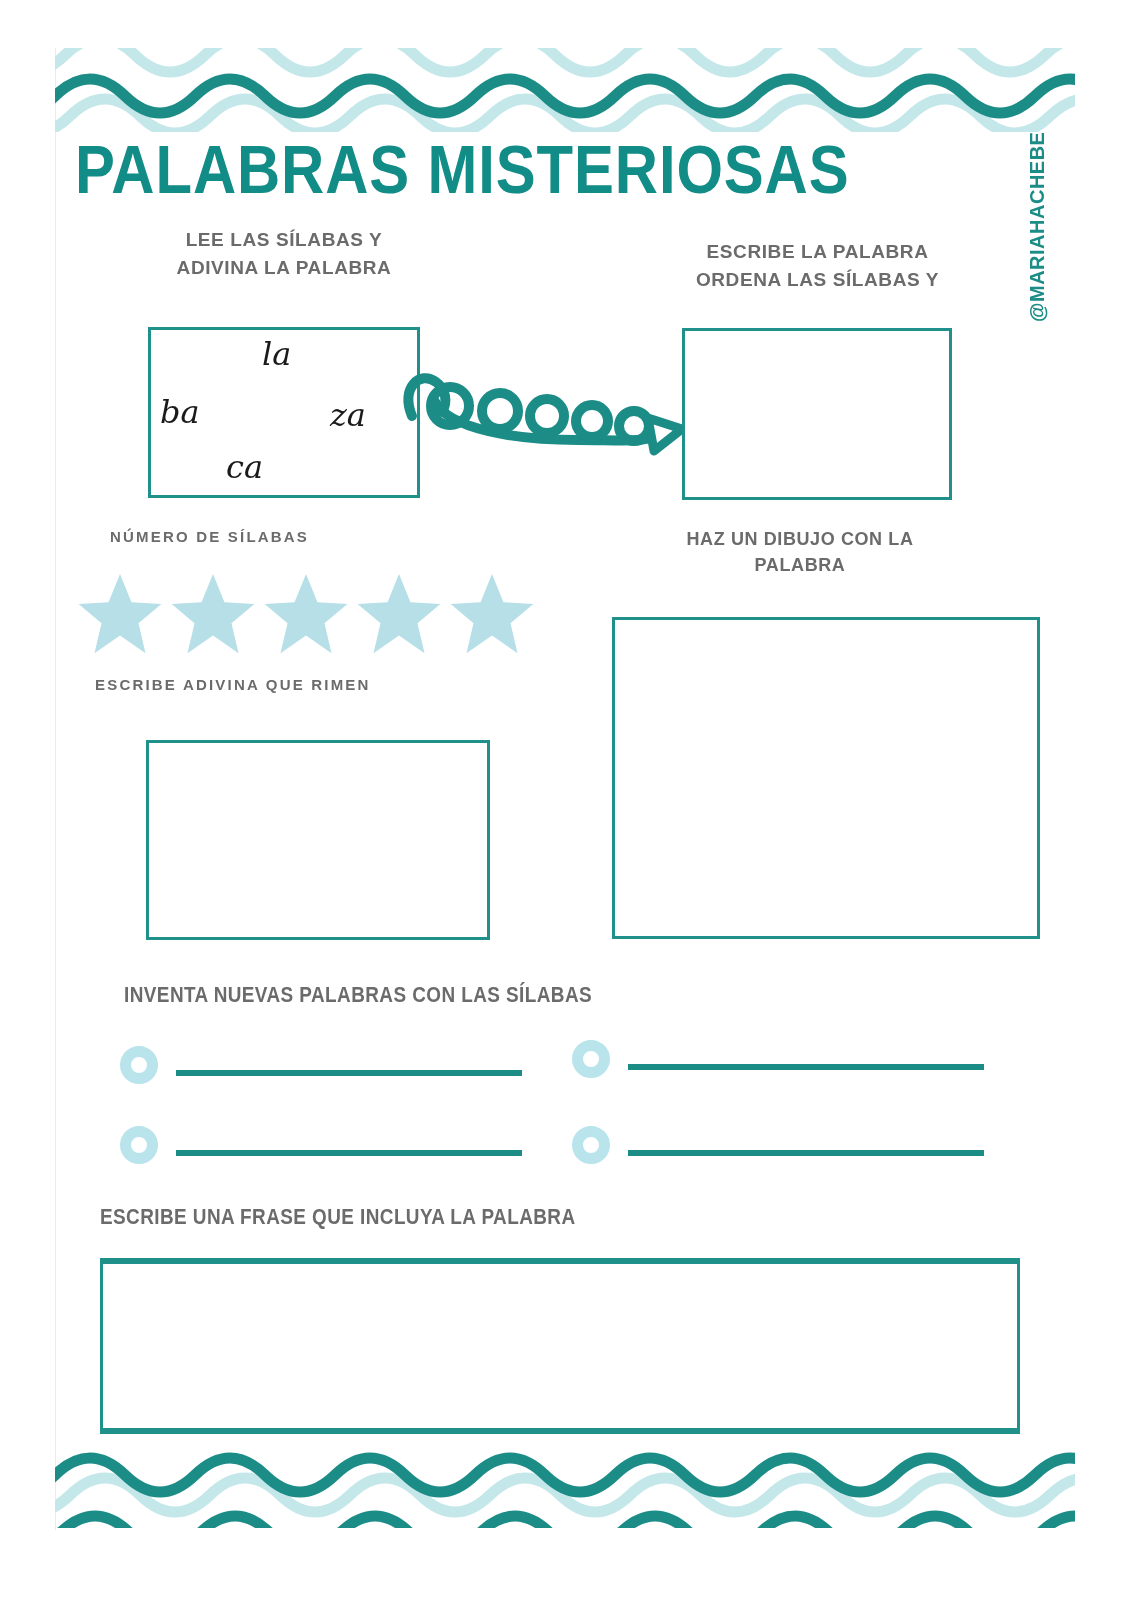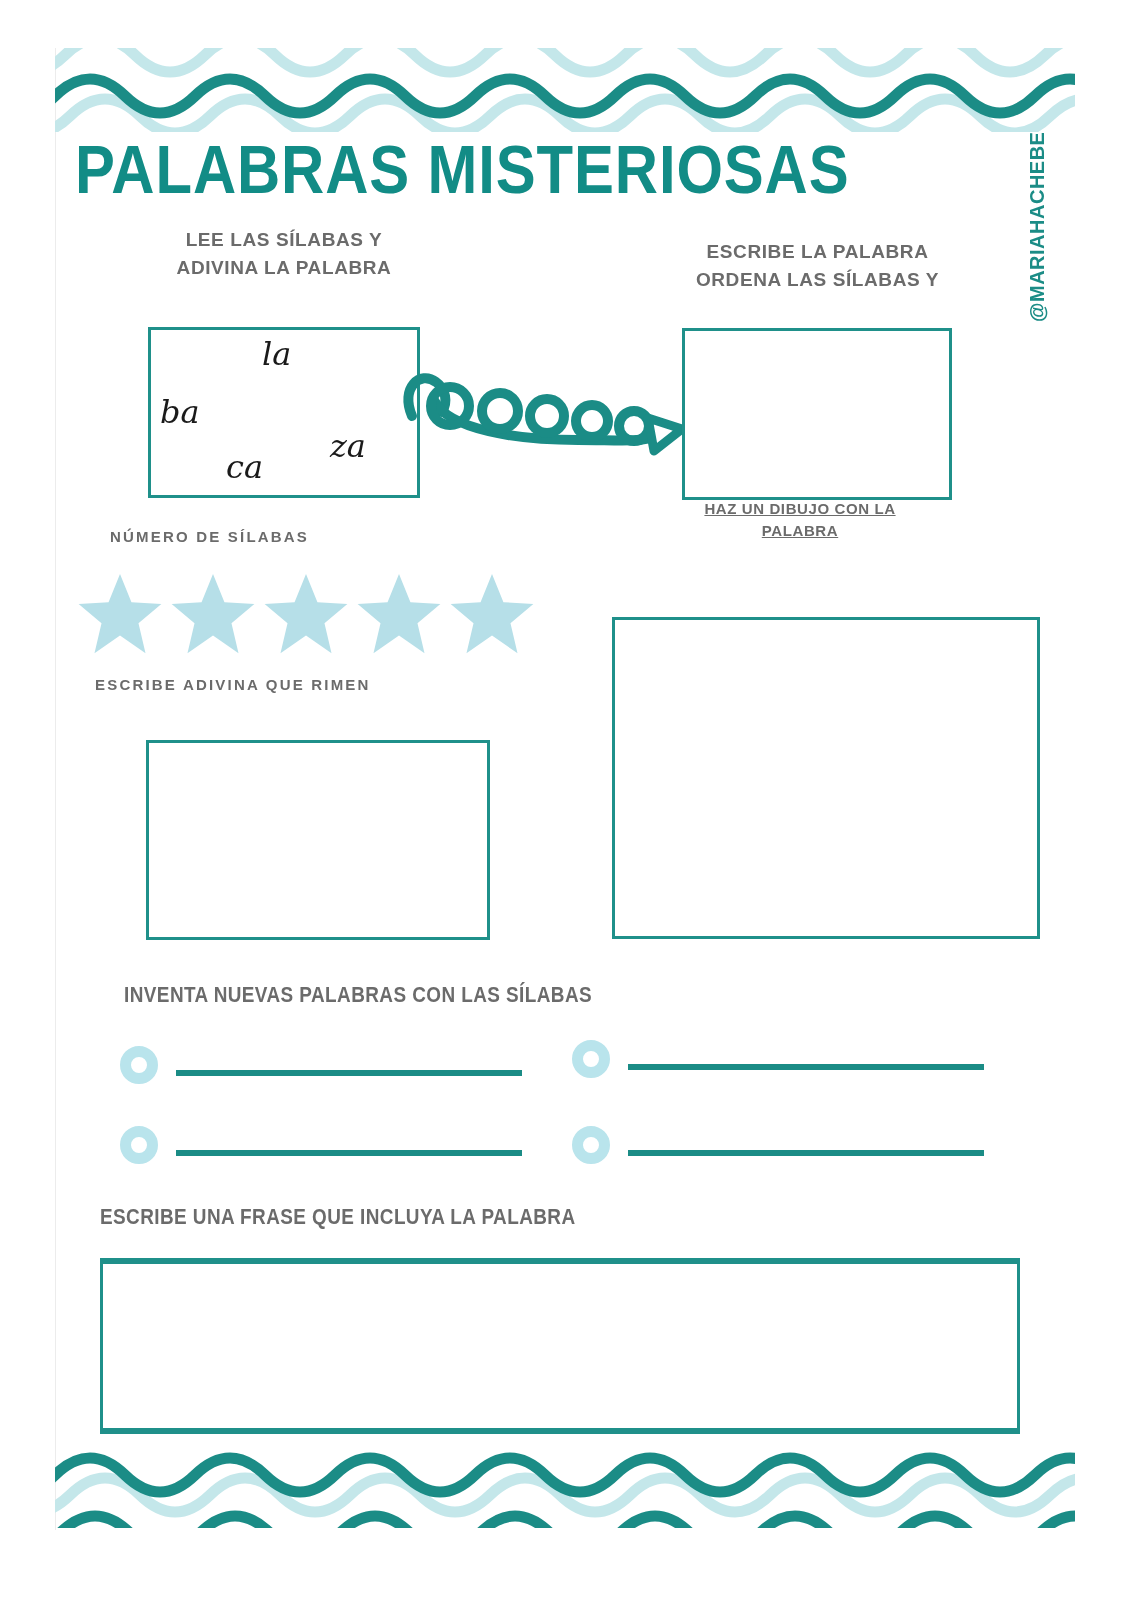--- a/index.html
+++ b/index.html
@@ -46,21 +46,21 @@
   .box-rhyme  {left:146px;top:740px;width:344px;height:200px;}
   .box-phrase {left:100px;top:1258px;width:920px;height:176px;border-top-width:6px;border-bottom-width:6px;}
 
   
   .syll{
     position:absolute;font-family:"DejaVu Serif", serif;font-style:italic;
     font-size:32px;color:#1a1a1a;line-height:1;
   }
   .syll-la{left:262px;top:338px;}
   .syll-ba{left:160px;top:396px;}
-  .syll-za{left:330px;top:399px;margin-top:31px;}
+  .syll-za{left:330px;top:399px;}
   .syll-ca{left:226px;top:451px;}
 
   
   .stars{position:absolute;left:76px;top:572px;display:flex;gap:5px;}
 
   
   .write-line{position:absolute;display:flex;align-items:flex-start;}
   .donut{
     width:16px;height:16px;border:11px solid #b9e4ec;border-radius:50%;
     background:#fff;flex:0 0 auto;
@@ -141,21 +141,21 @@
 
   <svg width="88" height="85" viewBox="0 0 100 96">
     <polygon points="50,2 63,34 97,36 71,58 79,92 50,72 21,92 29,58 3,36 37,34" fill="#b6dfe8"></polygon>
   </svg>
 
   <svg width="88" height="85" viewBox="0 0 100 96">
     <polygon points="50,2 63,34 97,36 71,58 79,92 50,72 21,92 29,58 3,36 37,34" fill="#b6dfe8"></polygon>
   </svg>
 </div>
 
-<div class="abs h h-center h-box" style="left:640px;top:498px;width:320px;font-size:15px;text-decoration:underline;">
+<div class="abs h h-center h-box" style="left:640px;top:526px;width:320px;font-size:18px;">
   <div>HAZ UN DIBUJO CON LA</div>
   <div>PALABRA</div>
 </div>
 <div class="tealbox box-draw"></div>
 
 <div class="abs h h-wide" style="left:95px;top:676px;">ESCRIBE ADIVINA QUE RIMEN</div>
 <div class="tealbox box-rhyme"></div>
 
 <div class="abs h h-cond" style="left:124px;top:982px;">INVENTA NUEVAS PALABRAS CON LAS SÍLABAS</div>
 <div id="write-lines">

